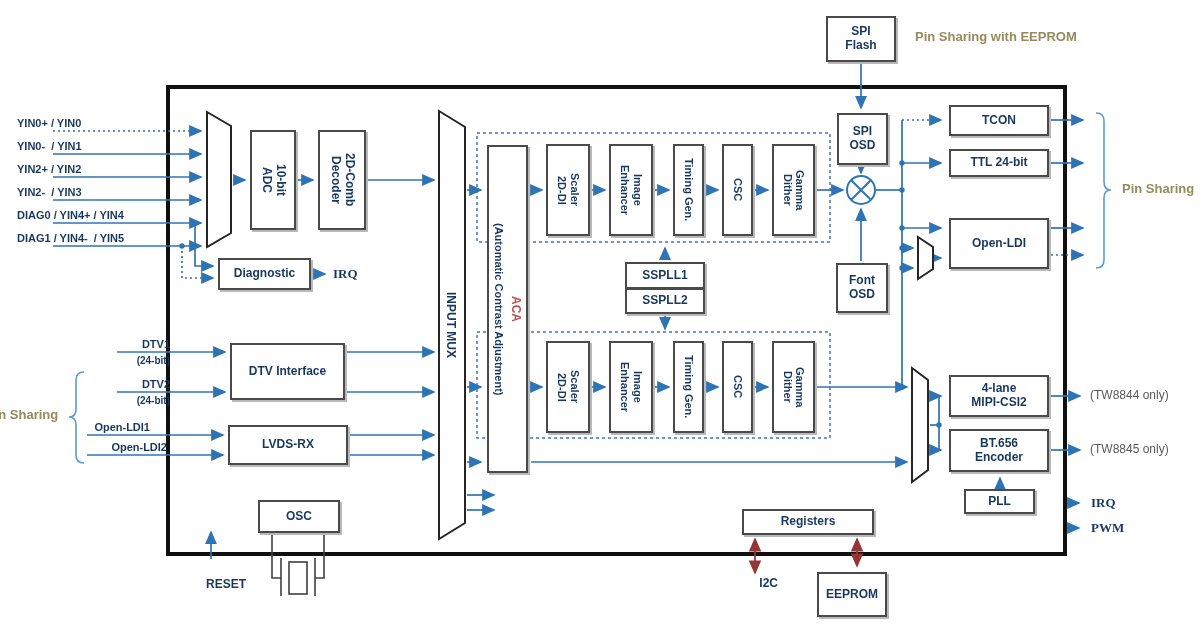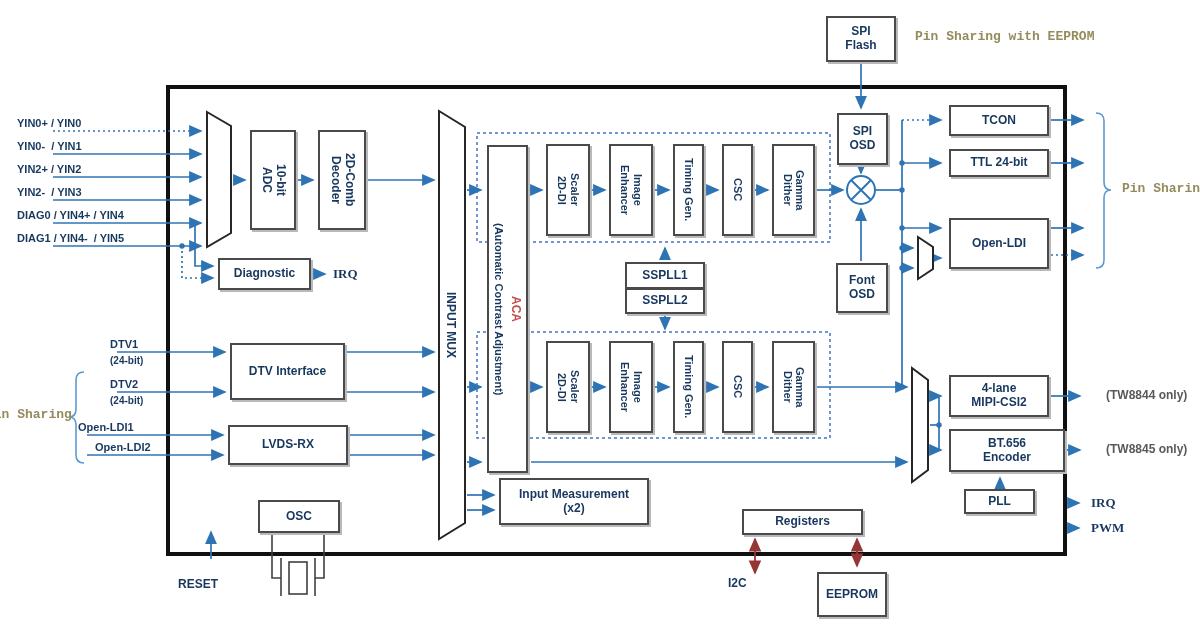--- a/index.html
+++ b/index.html
@@ -10,25 +10,25 @@
        box-shadow:2px 2px 0 #b9b9b9;color:#17375E;font-weight:bold;font-size:12px;
        display:flex;align-items:center;justify-content:center;text-align:center;
        white-space:pre-line;line-height:1.15;box-sizing:border-box;}
   .v{writing-mode:vertical-rl;}
   .aca{writing-mode:vertical-rl;display:flex;flex-direction:column;gap:3px;
        align-items:center;justify-content:center;}
   .aca .t{color:#C0504D;font-size:12px;font-weight:bold;}
   .aca .s{color:#17375E;font-size:11px;font-weight:bold;}
   .lbl{position:absolute;z-index:3;color:#17375E;font-weight:bold;font-size:11px;
        white-space:pre;line-height:1.1;}
-  .tan{color:#958B5C;font-size:13px;font-family:Liberation Mono, monospace;}
-  .gray{color:#595959;font-size:12px;font-weight:bold;margin-left:16px;}
+  .tan{color:#958B5C;font-size:13px;}
+  .gray{color:#595959;font-size:12px;font-weight:normal;}
   .big{font-size:13px;font-family:Liberation Serif, serif;}
   .sub{font-size:10px;}
-  .ctr{text-align:left;}
+  .ctr{text-align:right;}
   .rt{text-align:left;}
   .vlabel{position:absolute;z-index:3;writing-mode:vertical-rl;color:#17375E;
           font-weight:bold;font-size:12px;display:flex;align-items:center;justify-content:center;}
 </style>
 </head>
 <body>
 
 <div id="stage">
 
 <svg id="wires" width="1200" height="630" viewBox="0 0 1200 630">
@@ -173,22 +173,20 @@
 </svg>
 
 <div class="blk v" style="left:250px;top:130px;width:46px;height:100px">10-bit
 ADC</div>
 <div class="blk v" style="left:318px;top:130px;width:48px;height:100px">2D-Comb
 Decoder</div>
 <div class="blk" style="left:218px;top:258px;width:93px;height:32px">Diagnostic</div>
 <div class="blk" style="left:228px;top:425px;width:120px;height:40px">LVDS-RX</div>
 <div class="blk" style="left:230px;top:343px;width:115px;height:57px">DTV Interface</div>
 <div class="blk" style="left:258px;top:500px;width:82px;height:33px">OSC</div>
-<div class="blk" style="left:499px;top:478px;width:150px;height:47px">Input Measurement
-(x2)</div>
 
 <div class="blk aca" style="left:487px;top:145px;width:41px;height:328px">
   <div class="t">ACA</div>
   <div class="s">(Automatic Contrast Adjustment)</div>
 </div>
 
 <div class="blk" style="left:625px;top:262px;width:80px;height:27px">SSPLL1</div>
 <div class="blk" style="left:625px;top:288px;width:80px;height:26px">SSPLL2</div>
 
 <div class="blk v" style="left:546px;top:144px;width:44px;height:92px;font-size:11px">Scaler
@@ -213,24 +211,24 @@
 Flash</div>
 <div class="blk" style="left:837px;top:113px;width:51px;height:52px">SPI
 OSD</div>
 <div class="blk" style="left:836px;top:263px;width:52px;height:50px">Font
 OSD</div>
 <div class="blk" style="left:949px;top:105px;width:100px;height:31px">TCON</div>
 <div class="blk" style="left:949px;top:149px;width:100px;height:28px">TTL 24-bit</div>
 <div class="blk" style="left:949px;top:218px;width:100px;height:51px">Open-LDI</div>
 <div class="blk" style="left:949px;top:375px;width:100px;height:42px">4-lane
 MIPI-CSI2</div>
-<div class="blk" style="left:949px;top:429px;width:116px;height:43px">BT.656
+<div class="blk" style="left:949px;top:429px;width:100px;height:43px">BT.656
 Encoder</div>
 <div class="blk" style="left:964px;top:489px;width:71px;height:25px">PLL</div>
-<div class="blk" style="left:742px;top:509px;width:121px;height:26px">Registers</div>
+<div class="blk" style="left:742px;top:509px;width:132px;height:26px">Registers</div>
 <div class="blk" style="left:817px;top:572px;width:70px;height:45px">EEPROM</div>
 
 <div class="vlabel" style="left:438px;top:245px;width:26px;height:160px">INPUT MUX</div>
 
 <div class="lbl rt" style="left:17px;top:117px;width:150px">YIN0+ / YIN0</div>
 <div class="lbl rt" style="left:17px;top:140px;width:150px">YIN0-  / YIN1</div>
 <div class="lbl rt" style="left:17px;top:163px;width:150px">YIN2+ / YIN2</div>
 <div class="lbl rt" style="left:17px;top:186px;width:150px">YIN2-  / YIN3</div>
 <div class="lbl rt" style="left:17px;top:209px;width:150px">DIAG0 / YIN4+ / YIN4</div>
 <div class="lbl rt" style="left:17px;top:232px;width:150px">DIAG1 / YIN4-  / YIN5</div>

